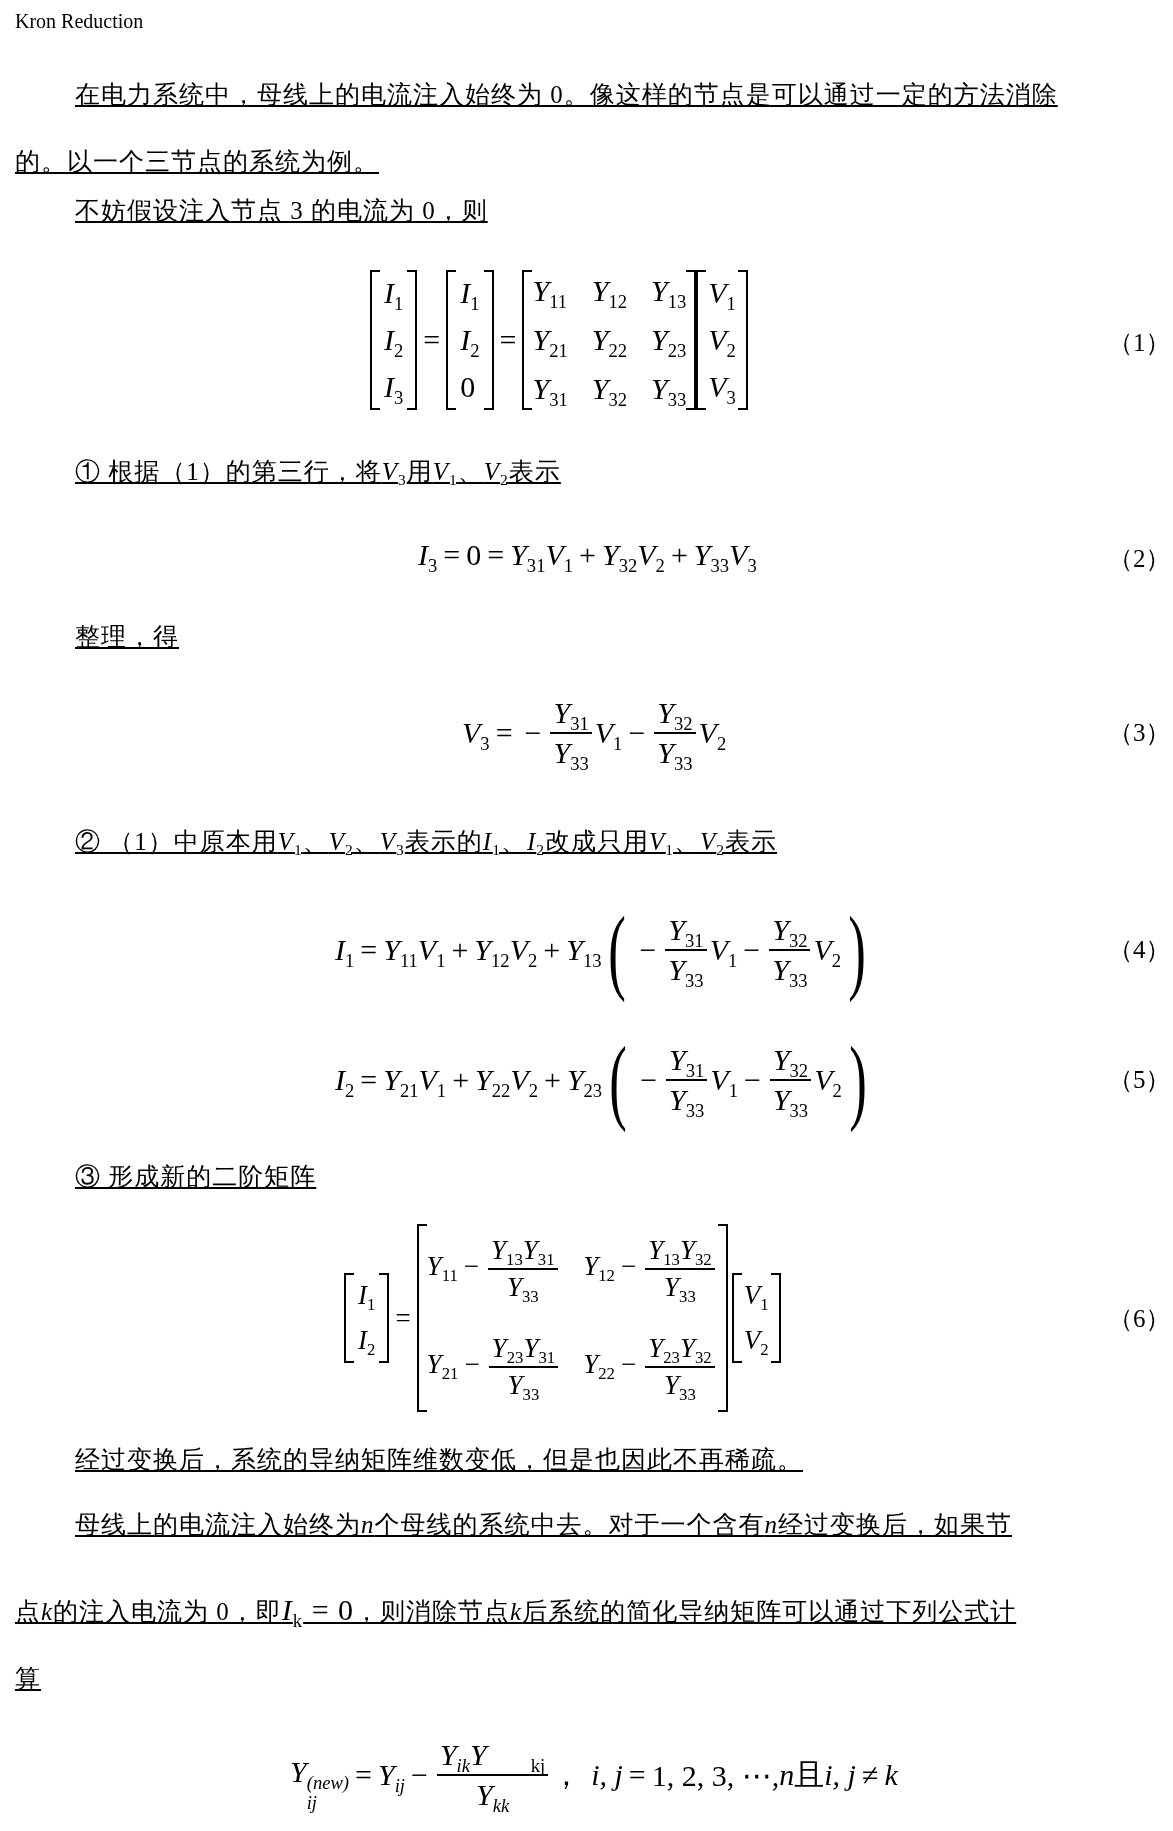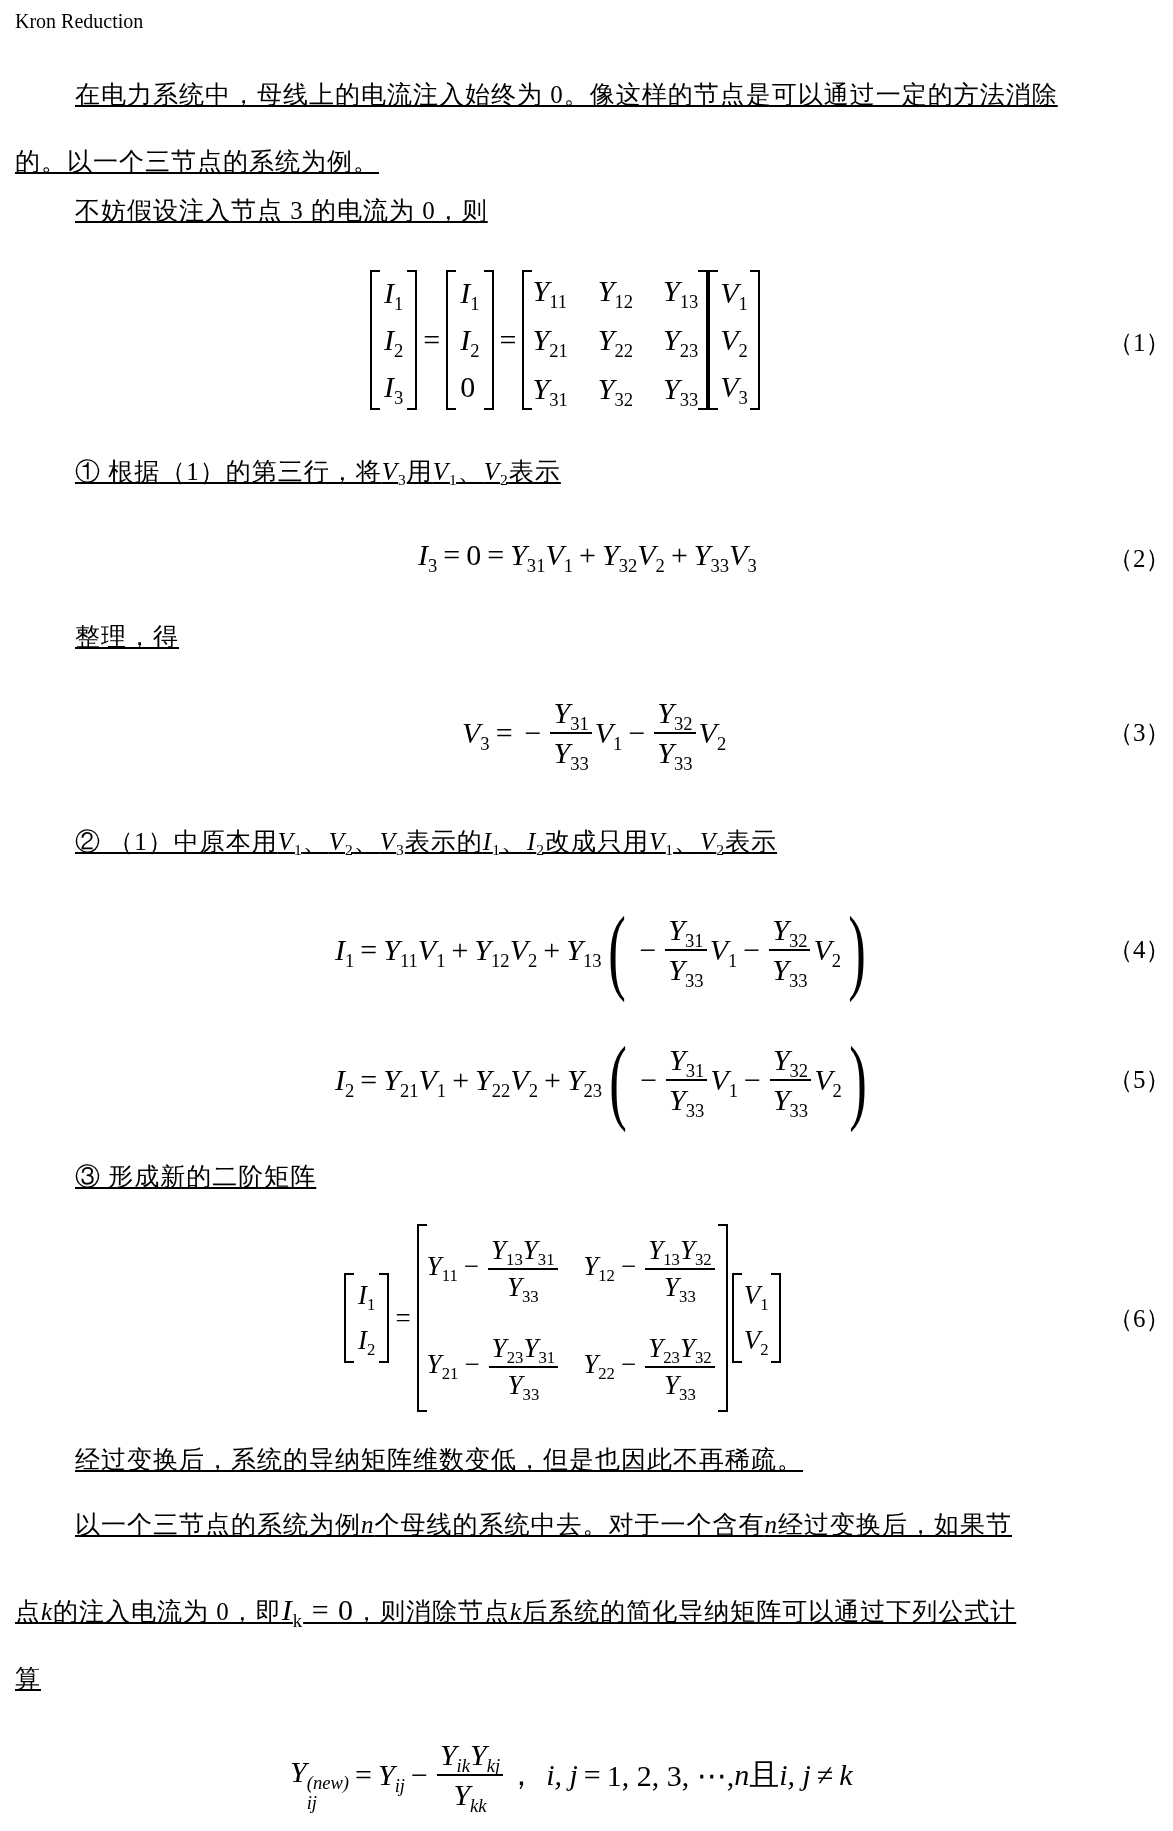--- a/index.html
+++ b/index.html
@@ -48,21 +48,21 @@
   <span class="op">=</span>
   <span class="bmat" style="height:140px;">
     <span class="mcol" style="justify-content:space-around; padding:0 4px;">
       <span>I<sub>1</sub></span>
         <span>I<sub>2</sub></span>
         <span class="up">0</span>
     </span>
   </span>
   <span class="op">=</span>
   <span class="bmat" style="height:140px;">
-    <span class="mgrid" style="grid-template-columns:auto auto auto; height:140px; align-content:space-around; column-gap:30px;">
+    <span class="mgrid" style="grid-template-columns:auto auto auto; height:140px; align-content:space-around; column-gap:24px;">
       <span>Y<sub>11</sub></span>
         <span>Y<sub>12</sub></span>
         <span>Y<sub>13</sub></span>
       <span>Y<sub>21</sub></span>
         <span>Y<sub>22</sub></span>
         <span>Y<sub>23</sub></span>
       <span>Y<sub>31</sub></span>
         <span>Y<sub>32</sub></span>
         <span>Y<sub>33</sub></span>
     </span>
@@ -203,37 +203,37 @@
       <span>V<sub>1</sub></span>
         <span>V<sub>2</sub></span>
     </span>
   </span>
 </div>
 <div class="abs eqnum" style="top:1302px;">（6）</div>
 
 <div class="abs para" style="left:75px; top:1443px;">经过变换后，系统的导纳矩阵维数变低，但是也因此不再稀疏。</div>
 
 <div class="abs para" style="left:75px; top:1508px;">
-  <span>以一个三节点的系统为例</span><span class="m">n</span><span>个母线的系统中去。对于一个含有</span><span class="m">n</span><span>经过变换后，如果节</span>
+  <span>母线上的电流注入始终为</span><span class="m">n</span><span>个母线的系统中去。对于一个含有</span><span class="m">n</span><span>经过变换后，如果节</span>
 </div>
 <div class="abs para" style="left:15px; top:1584px;margin-top:9px;">
   <span>点</span><span class="m">k</span><span>的注入电流为 0，即</span><span class="m" style="font-size:30px;">I<sub>k</sub></span><span class="up" style="font-size:30px;"> = 0</span><span>，则消除节点</span><span class="m">k</span><span>后系统的简化导纳矩阵可以通过下列公式计</span>
 </div>
 <div class="abs para" style="left:15px; top:1662px;">算</div>
 
 <div class="abs eq m" style="left:290px; top:1730px; height:90px;">
   <span>Y<span style="display:inline-flex; flex-direction:column; vertical-align:middle; font-size:0.62em; line-height:1.1;margin-top:36px;">
         <span style="font-style:italic;">(new)</span>
         <span style="font-style:italic;">ij</span>
       </span></span>
   <span class="op">=</span>
     <span>Y<sub style="font-style:italic;">ij</sub></span>
     <span class="op up">−</span>
   <span class="frac">
-      <span class="num">Y<sub style="font-style:italic;">ik</sub>Y<sub style="font-style:italic;">kj</sub></span>
+      <span class="num">Y<sub style="font-style:italic;">ik</sub>Y<sub style="margin-left:44px;">kj</sub></span>
       <span class="den">Y<sub style="font-style:italic;">kk</sub></span>
     </span>
   <span class="up">，</span>
   <span style="margin-left:10px;">i, j</span>
     <span class="op">=</span>
     <span class="up">1, 2, 3, ⋯, </span>
     <span>n</span>
     <span class="up">且</span>
     <span>i, j</span>
     <span class="op">≠</span>

